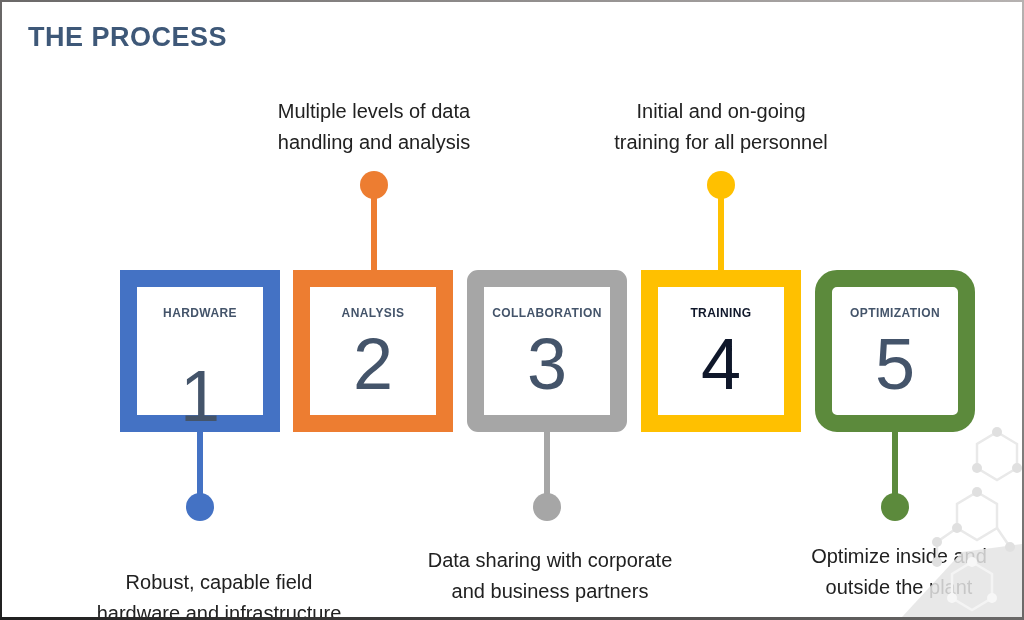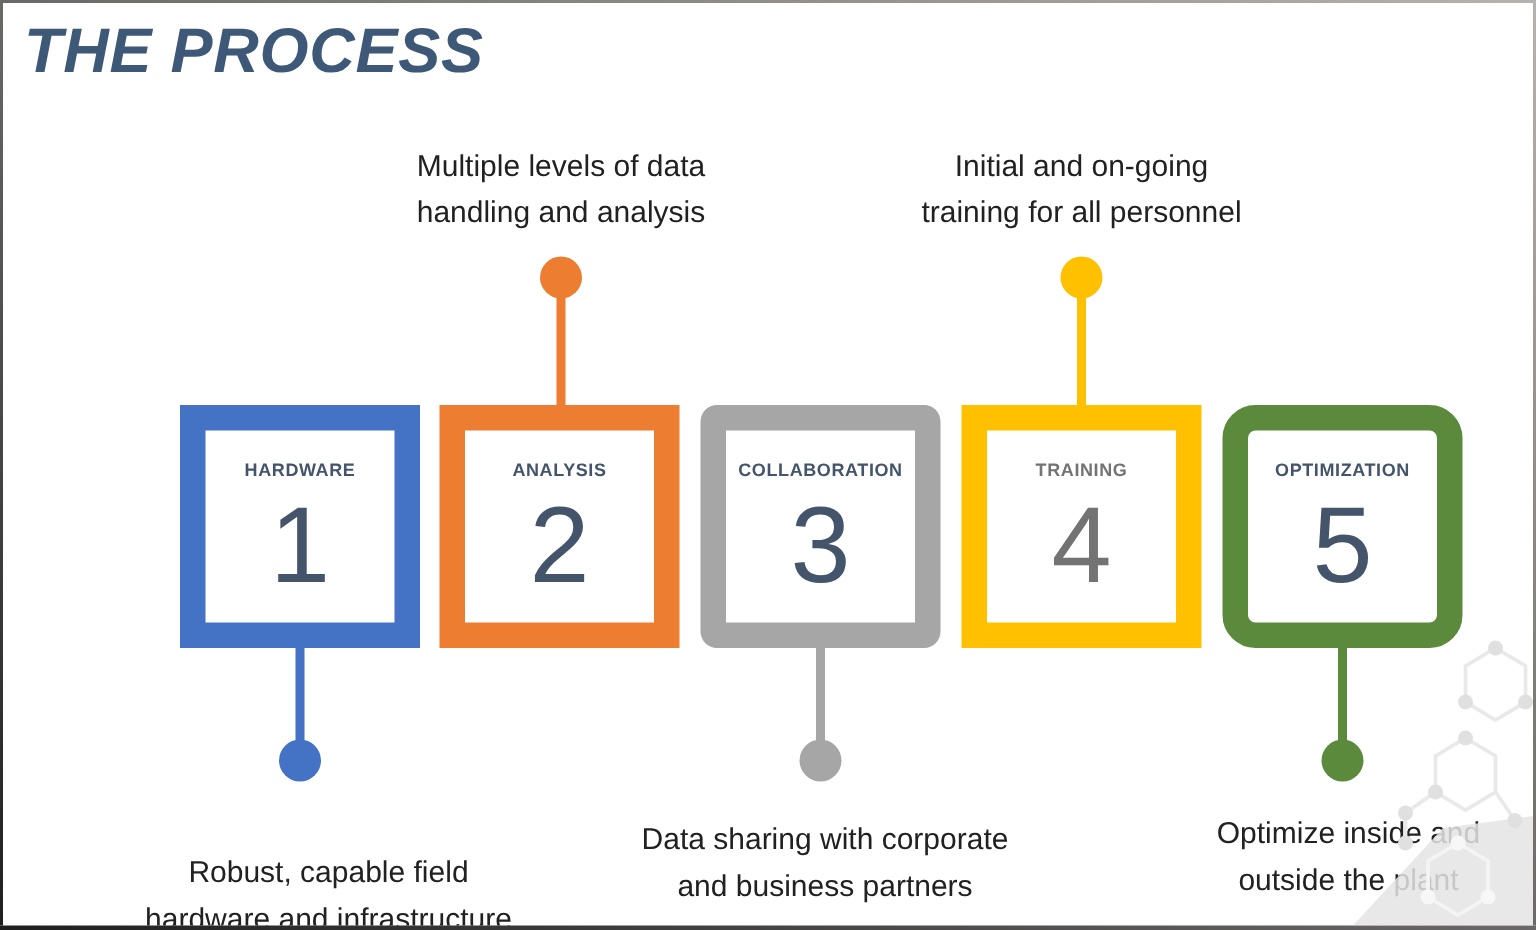--- a/index.html
+++ b/index.html
@@ -9,23 +9,22 @@
     box-sizing: border-box;
     background: #ffffff;
     border-style: solid;
     border-width: 2px 2px 3px 2px;
     border-image: linear-gradient(to top right, #1f1f1f, #b6b2b1) 1;
     overflow: hidden;
     font-family: "Liberation Sans", sans-serif;
   }
   .title {
     position: absolute; left: 14px; top: 8px;
-    font-size: 42px; font-weight: bold; letter-spacing: 0.5px;
-    margin: 0;
-    font-style: italic;
+    font-size: 27px; font-weight: bold; letter-spacing: 0.5px;
+    margin: 12px;
   }
   .ann {
     position: absolute; width: 330px;
     font-size: 20px; line-height: 31px; text-align: center;
   }
   .ann-above-analysis      { left: 207px; top: 94px;  }
   .ann-above-training      { left: 554px; top: 94px;  }
   .ann-below-hardware      { left: 52px;  top: 543px; margin-top: 22px; }
   .ann-below-collaboration { left: 383px; top: 543px; }
   .ann-below-optimization  { left: 732px; top: 539px; }
@@ -106,33 +105,33 @@
   <div class="stem stem-hardware" style="background: rgb(68, 114, 196);"></div>
   <div class="stem stem-collaboration" style="background: rgb(166, 166, 166);"></div>
   <div class="stem stem-optimization" style="background: rgb(92, 138, 60);"></div>
 
   <div class="dot dot-analysis" style="background: rgb(237, 125, 49);"></div>
   <div class="dot dot-training" style="background: rgb(255, 192, 0);"></div>
   <div class="dot dot-hardware" style="background: rgb(68, 114, 196);"></div>
   <div class="dot dot-collaboration" style="background: rgb(166, 166, 166);"></div>
   <div class="dot dot-optimization" style="background: rgb(92, 138, 60);"></div>
 
-  <div class="step-box step-1" style="border-color: rgb(68, 114, 196); color: rgb(68, 84, 106);">
+  <div class="step-box step-1" style="border-color: rgb(68, 114, 196); color: rgb(68, 84, 106); gap: 32px;">
     <div class="step-label">HARDWARE</div>
     <div class="step-number">1</div>
   </div>
   <div class="step-box step-2" style="border-color: rgb(237, 125, 49); color: rgb(68, 84, 106);">
     <div class="step-label">ANALYSIS</div>
     <div class="step-number">2</div>
   </div>
   <div class="step-box step-3" style="border-color: rgb(166, 166, 166); color: rgb(68, 84, 106); border-radius: 11px;">
     <div class="step-label">COLLABORATION</div>
     <div class="step-number">3</div>
   </div>
-  <div class="step-box step-4" style="border-color: rgb(255, 192, 0); color: #737373;">
+  <div class="step-box step-4" style="border-color: rgb(255, 192, 0); color: #0f172a;">
     <div class="step-label">TRAINING</div>
     <div class="step-number">4</div>
   </div>
   <div class="step-box step-5" style="border-color: rgb(92, 138, 60); color: rgb(68, 84, 106);">
     <div class="step-label">OPTIMIZATION</div>
     <div class="step-number">5</div>
   </div>
 
   <svg class="watermark" width="160" height="215" viewBox="0 0 160 215">
     <polygon points="40,215 100,150 160,142 160,215" fill="#e4e4e4" opacity="0.85"></polygon>

